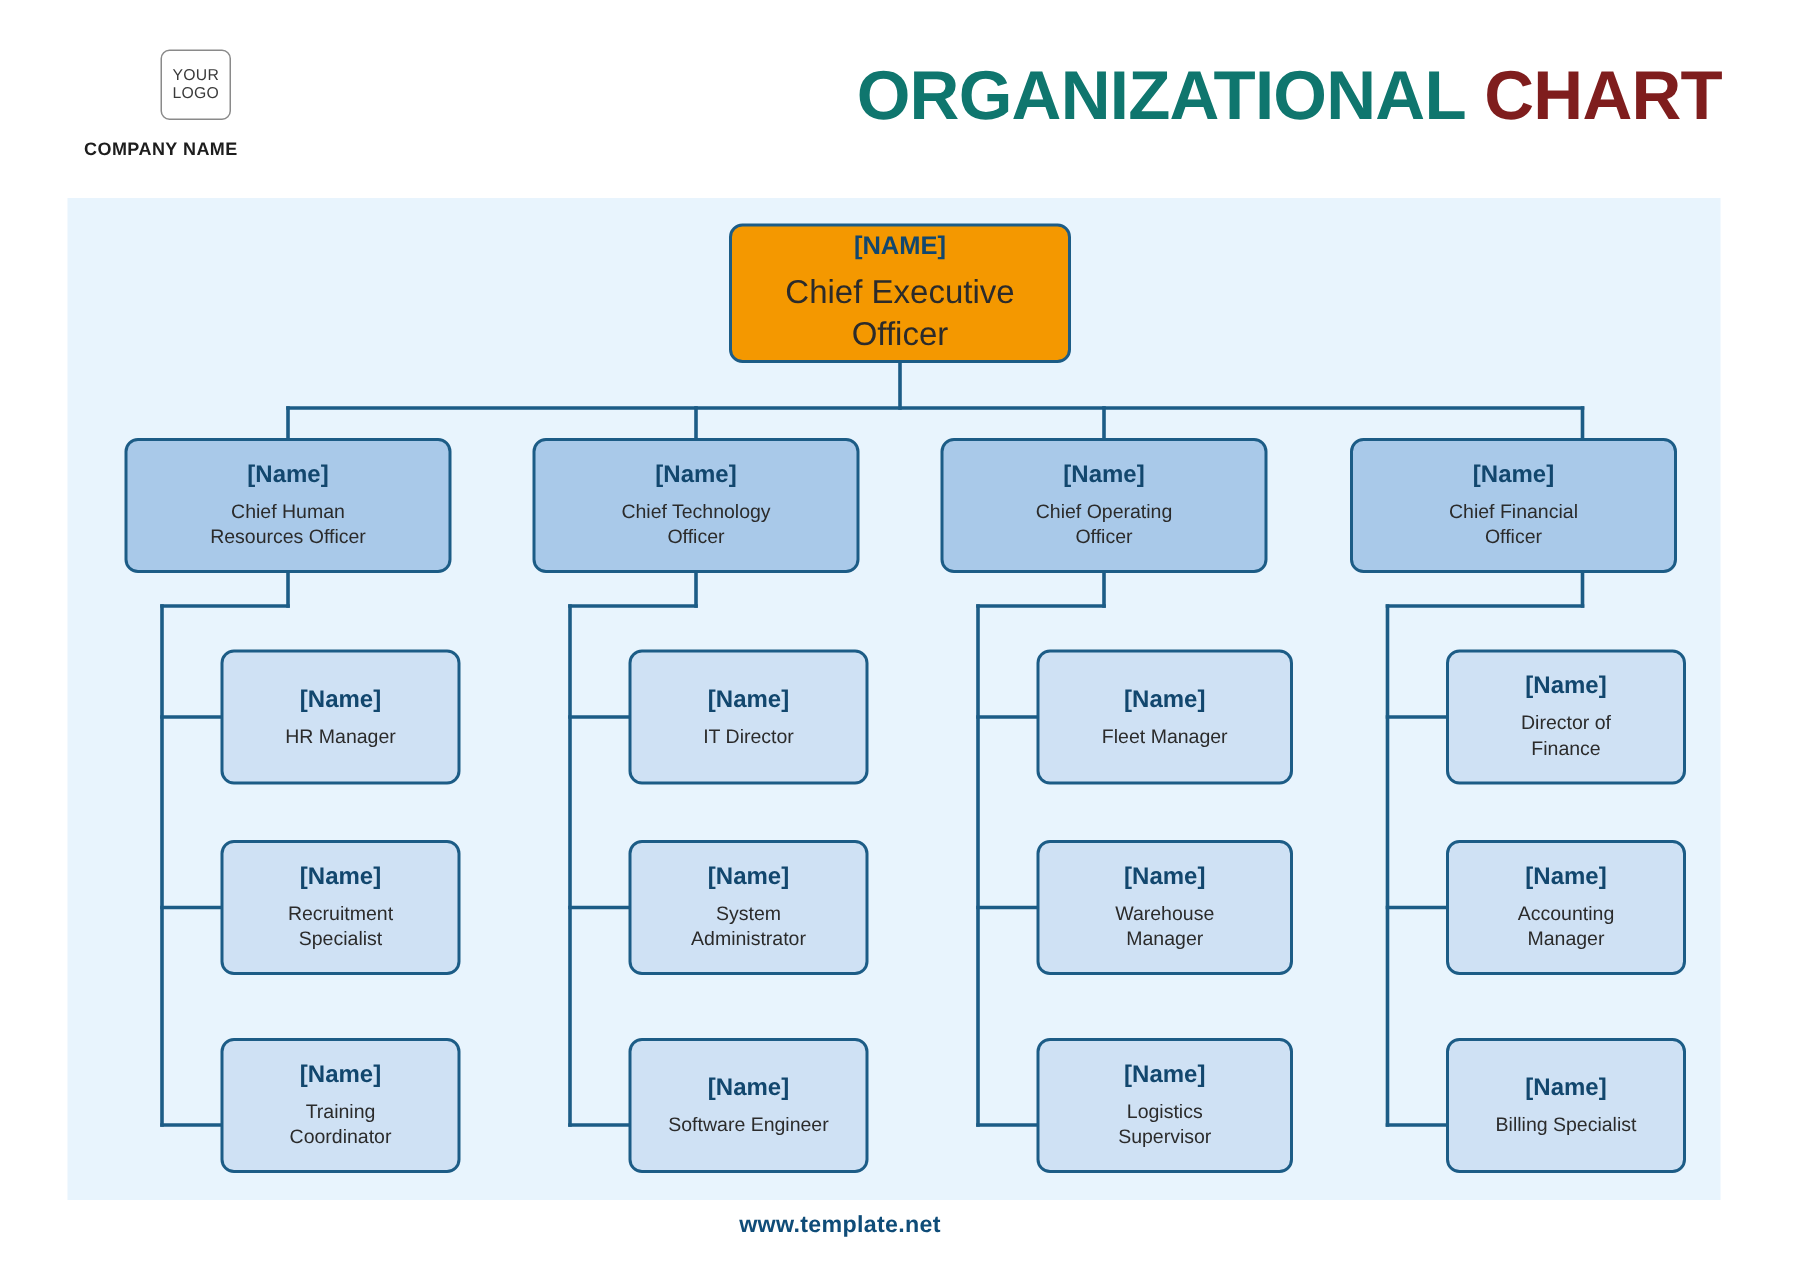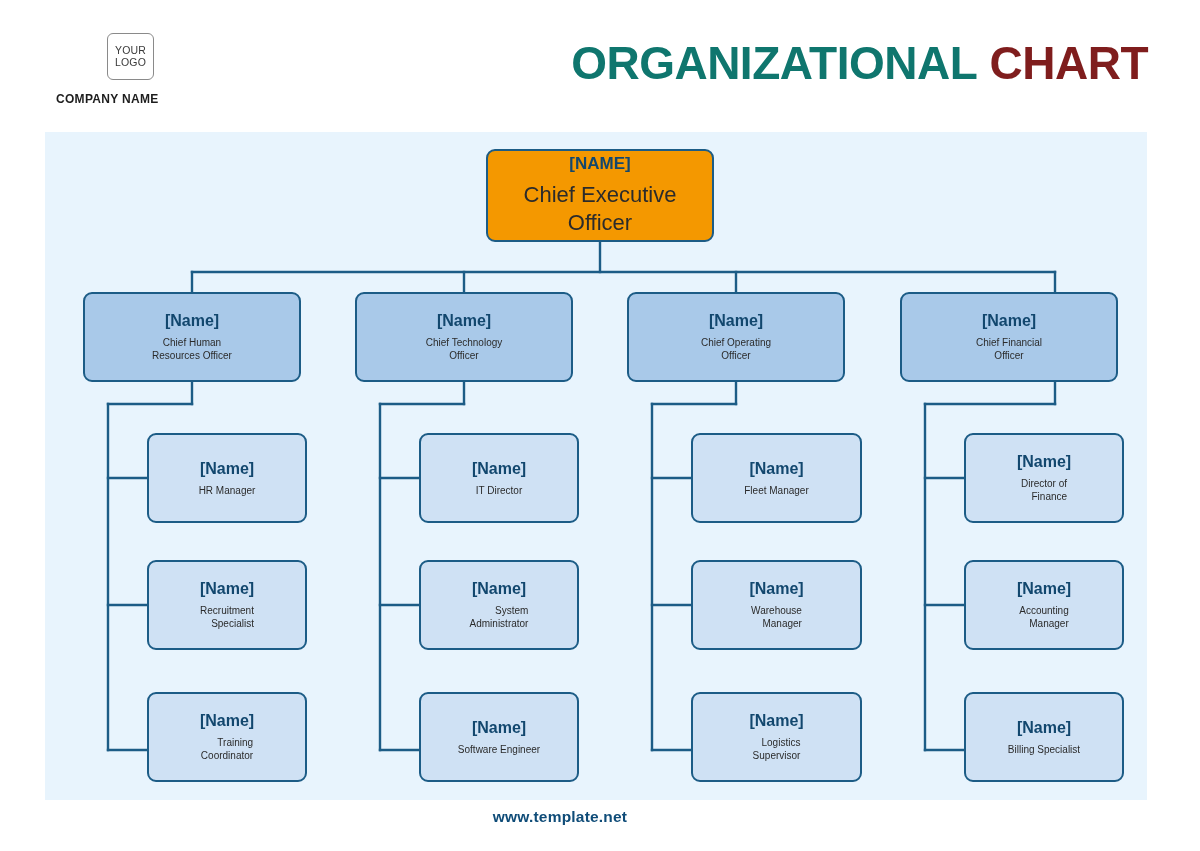--- a/index.html
+++ b/index.html
@@ -100,40 +100,40 @@
   }
   .node .nm {
     font-size: 16px;
     font-weight: bold;
     color: #12476e;
     line-height: 1.2;
     margin-bottom: 7px;
     white-space: nowrap;
   }
   .node .role {
-    font-size: 10px;
+    font-size: 13px;
     color: #2b2b2b;
     line-height: 1.28;
     white-space: pre-line;
   }
 
   .level-1 {
     background: #f49800;
   }
   .level-1 .nm { font-size: 17px; }
   .level-1 .role { font-size: 22px; }
 
   .level-2 {
     background: #a9c9e9;
   }
   .level-3 {
     background: #cfe1f4;
   }
   .level-3 .role { white-space: nowrap; }
-  .level-3.wrap .role { white-space: pre-line; text-align: right; }
+  .level-3.wrap .role { white-space: pre-line; }
 
   
   #footer {
     position: absolute;
     left: 0;
     top: 808px;
     width: 1120px;
     text-align: center;
     font-size: 15.5px;
     font-weight: bold;

